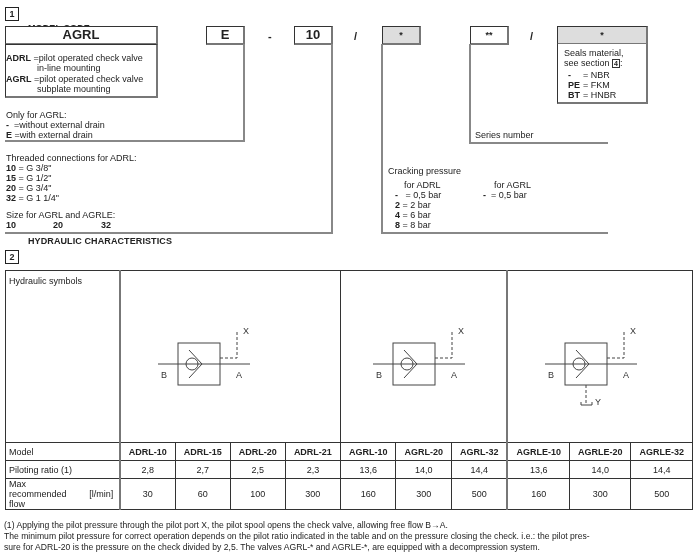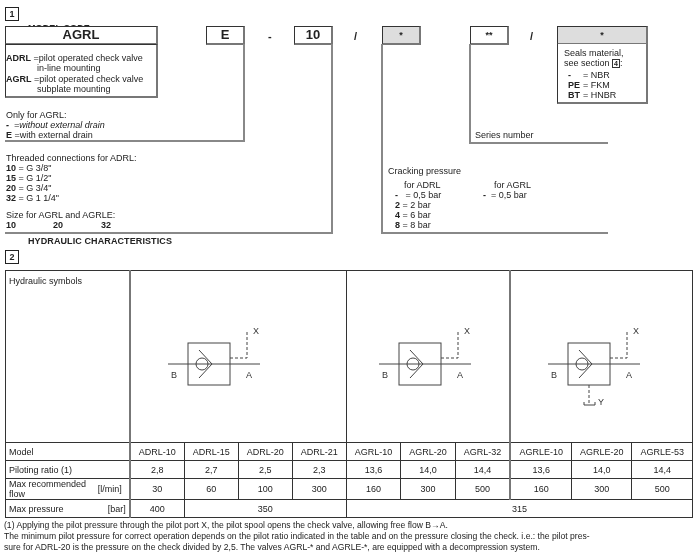--- a/index.html
+++ b/index.html
@@ -12,42 +12,42 @@
   .sep { position: absolute; font-weight: bold; font-size: 11px; }
   .vline { position: absolute; width: 2px; background: #888; }
   .hline { position: absolute; height: 2px; background: #888; }
   .t { position: absolute; font-size: 9px; line-height: 10.5px; white-space: nowrap; }
   .t b { font-weight: bold; }
   .desc-box { position: absolute; border: 1px solid #333; border-right: 2px solid #777; border-bottom: 2px solid #777; background: #fff; }
   table.hc { position: absolute; left: 5px; top: 270px; border-collapse: collapse; font-size: 9px; }
   table.hc td { border: 1px solid #333; padding: 0 3px; height: 18px; }
   .sym-cell { height: 172px !important; vertical-align: top; position: relative; }
   .tc { text-align: center; }
-  .mh { font-weight: normal; text-align: center; white-space: nowrap; padding: 0 8px !important; }
+  .mh { font-weight: bold; text-align: center; white-space: nowrap; padding: 0 8px !important; }
   .foot { position: absolute; left: 4px; font-size: 8.6px; line-height: 11px; white-space: nowrap; }
 </style>
 </head>
 <body>
 
 <div class="sec-num" style="left:5px;top:7px;">1</div>
 <div class="sec-title" style="left:28px;top:23px;">MODEL CODE</div>
 
 <div class="code-box" style="left:5px;top:26px;width:153px;">AGRL</div>
 <div class="desc-box" style="left:5px;top:44px;width:153px;height:54px;"></div>
 <div class="t" style="left:6px;top:53px;"><b>ADRL</b> <span>=pilot operated check valve</span></div>
 <div class="t" style="left:37px;top:63px;">in-line mounting</div>
 <div class="t" style="left:6px;top:74px;"><b>AGRL</b> <span>=pilot operated check valve</span></div>
 <div class="t" style="left:37px;top:84px;">subplate mounting</div>
 
 <div class="code-box" style="left:206px;top:26px;width:39px;">E</div>
 <div class="sep" style="left:268px;top:30px;">-</div>
 <div class="vline" style="left:243px;top:44px;height:98px;"></div>
 <div class="hline" style="left:5px;top:140px;width:240px;"></div>
 <div class="t" style="left:6px;top:110px;">Only for AGRL:</div>
-<div class="t" style="left:6px;top:120px;font-style:italic;"><b>-</b>&nbsp; <span>=without external drain</span></div>
+<div class="t" style="left:6px;top:120px;"><b>-</b>&nbsp; <span>=without external drain</span></div>
 <div class="t" style="left:6px;top:130px;"><b>E</b> <span>=with external drain</span></div>
 
 <div class="code-box" style="left:294px;top:26px;width:39px;">10</div>
 <div class="sep" style="left:354px;top:30px;">/</div>
 <div class="vline" style="left:331px;top:44px;height:190px;"></div>
 <div class="hline" style="left:5px;top:232px;width:328px;"></div>
 <div class="t" style="left:6px;top:153px;">Threaded connections for ADRL:</div>
 <div class="t" style="left:6px;top:163px;"><b>10</b> <span>= G 3/8"</span></div>
 <div class="t" style="left:6px;top:173px;"><b>15</b> <span>= G 1/2"</span></div>
 <div class="t" style="left:6px;top:183px;"><b>20</b> <span>= G 3/4"</span></div>
@@ -150,21 +150,21 @@
     <td colspan="2" style="border-right:2px solid #777;">Model</td>
     <td class="mh">ADRL-10</td>
     <td class="mh">ADRL-15</td>
     <td class="mh">ADRL-20</td>
     <td class="mh">ADRL-21</td>
     <td class="mh">AGRL-10</td>
     <td class="mh">AGRL-20</td>
     <td class="mh" style="border-right:2px solid #777;">AGRL-32</td>
     <td class="mh">AGRLE-10</td>
     <td class="mh">AGRLE-20</td>
-    <td class="mh">AGRLE-53</td>
+    <td class="mh">AGRLE-32</td>
   </tr>
   <tr>
     <td colspan="2" style="border-right:2px solid #777;">Piloting ratio (1)</td>
     <td class="tc">2,8</td>
     <td class="tc">2,7</td>
     <td class="tc">2,5</td>
     <td class="tc">2,3</td>
     <td class="tc">13,6</td>
     <td class="tc">14,0</td>
     <td class="tc" style="border-right:2px solid #777;">14,4</td>
@@ -179,25 +179,18 @@
     <td class="tc">60</td>
     <td class="tc">100</td>
     <td class="tc">300</td>
     <td class="tc">160</td>
     <td class="tc">300</td>
     <td class="tc" style="border-right:2px solid #777;">500</td>
     <td class="tc">160</td>
     <td class="tc">300</td>
     <td class="tc">500</td>
   </tr>
-  <tr>
-    <td style="border-right:none;">Max pressure</td>
-    <td style="border-left:none;border-right:2px solid #777;text-align:right;">[bar]</td>
-    <td class="tc">400</td>
-    <td class="tc" colspan="3">350</td>
-    <td class="tc" colspan="6">315</td>
-  </tr>
 </tbody>
   </table>
 
 <div class="foot" style="top:520px;">(1) Applying the pilot pressure through the pilot port X, the pilot spool opens the check valve, allowing free flow B→A.</div>
 <div class="foot" style="top:531px;">The minimum pilot pressure for correct operation depends on the pilot ratio indicated in the table and on the pressure closing the check. i.e.: the pilot pres-</div>
 <div class="foot" style="top:542px;">sure for ADRL-20 is the pressure on the check divided by 2,5. The valves AGRL-* and AGRLE-*, are equipped with a decompression system.</div>
 
 </body></html>

